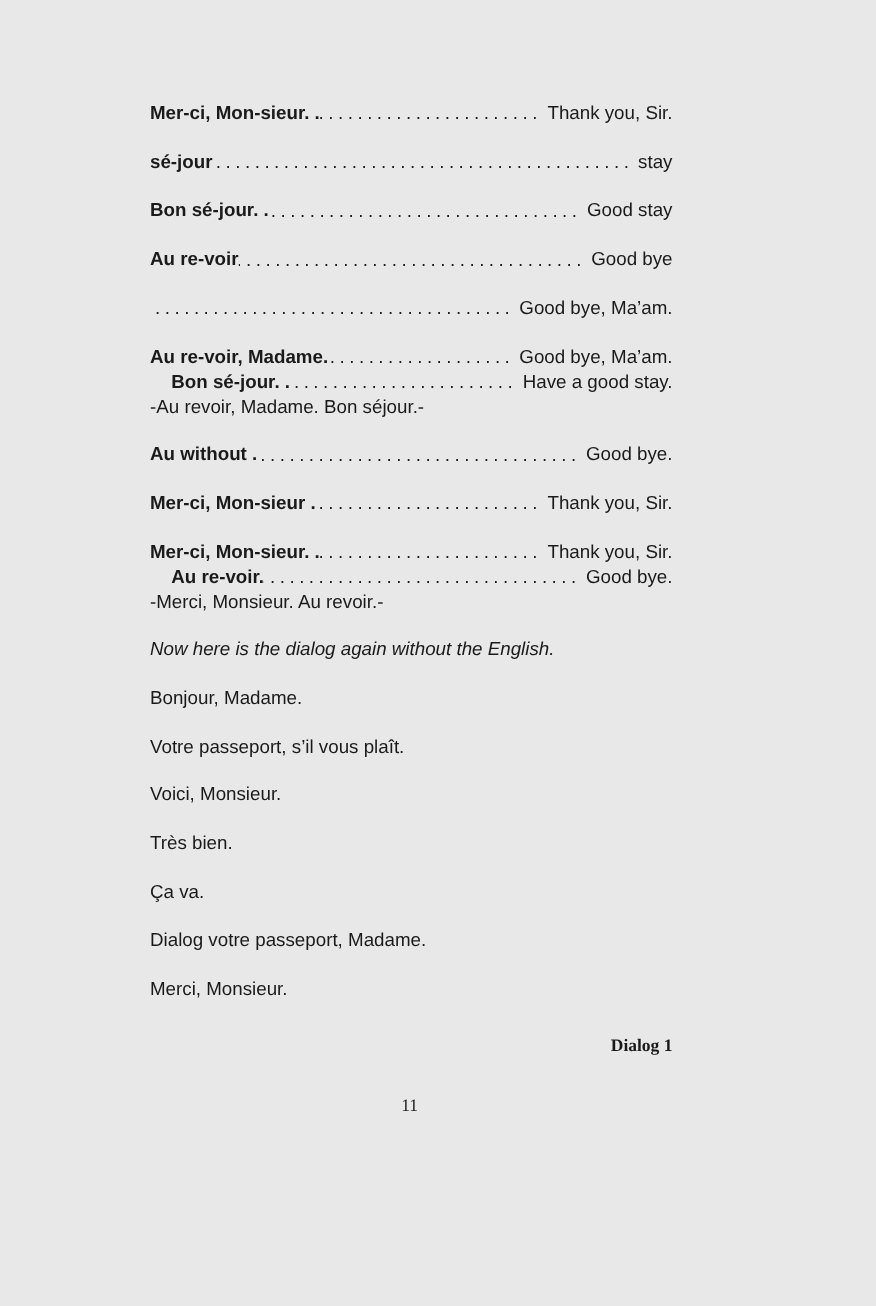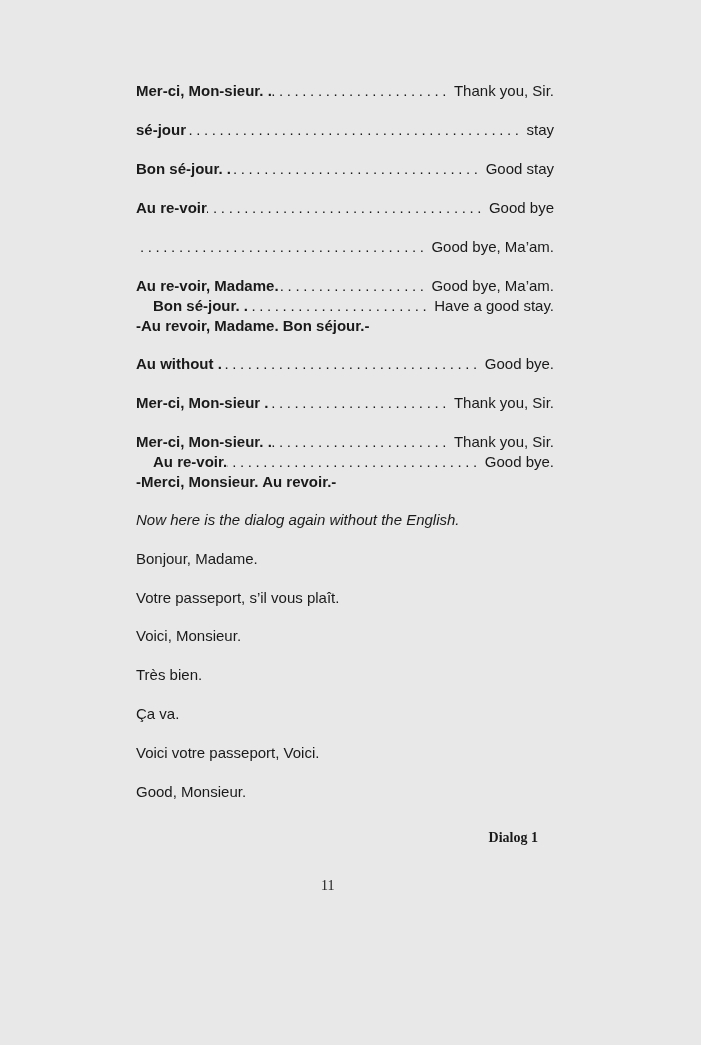--- a/index.html
+++ b/index.html
@@ -16,21 +16,21 @@
       color: #1a1a1a;
     }
     .page {
       position: absolute;
       left: 120px;
       top: 0;
       width: 418px;
     }
     .line {
       position: absolute;
-      left: 16px;
+      left: 0;
       width: 418px;
       height: 20px;
       font-size: 15px;
       line-height: 20px;
       display: flex;
       align-items: flex-end;
       white-space: nowrap;
     }
     .line.indent .fr { padding-left: 17px; }
     .fr { font-weight: bold; flex: 0 0 auto; }
@@ -38,21 +38,21 @@
       flex: 1 1 auto;
       overflow: hidden;
       letter-spacing: 3.6px;
       padding: 0 4px;
       font-weight: normal;
       color: #1a1a1a;
       text-align: right;
       direction: rtl;
     }
     .en { flex: 0 0 auto; font-weight: normal; }
-    .summary { font-weight: bold; }
+    .summary { font-weight: normal; }
     .note { font-style: italic; font-weight: normal; }
     .plain { font-weight: normal; }
     .footer {
       position: absolute;
       top: 828px;
       left: 0;
       width: 418px;
       height: 20px;
       font-family: "Liberation Serif", serif;
       font-size: 14px;
@@ -125,20 +125,20 @@
   </div>
   <div class="line summary" style="top:472px">-Merci, Monsieur. Au revoir.-</div>
 
   <div class="line note" style="top:510px">Now here is the dialog again without the English.</div>
 
   <div class="line plain" style="top:549px">Bonjour, Madame.</div>
   <div class="line plain" style="top:588px">Votre passeport, s’il vous plaît.</div>
   <div class="line plain" style="top:626px">Voici, Monsieur.</div>
   <div class="line plain" style="top:665px">Très bien.</div>
   <div class="line plain" style="top:704px">Ça va.</div>
-  <div class="line plain" style="top:743px">Voici votre passeport, Voici.</div>
-  <div class="line plain" style="top:782px">Good, Monsieur.</div>
+  <div class="line plain" style="top:743px">Dialog votre passeport, Madame.</div>
+  <div class="line plain" style="top:782px">Merci, Monsieur.</div>
 
   <div class="footer">
     <span class="page-num">11</span>
     <span class="section-label">Dialog 1</span>
   </div>
 </div>
 
 </body></html>

